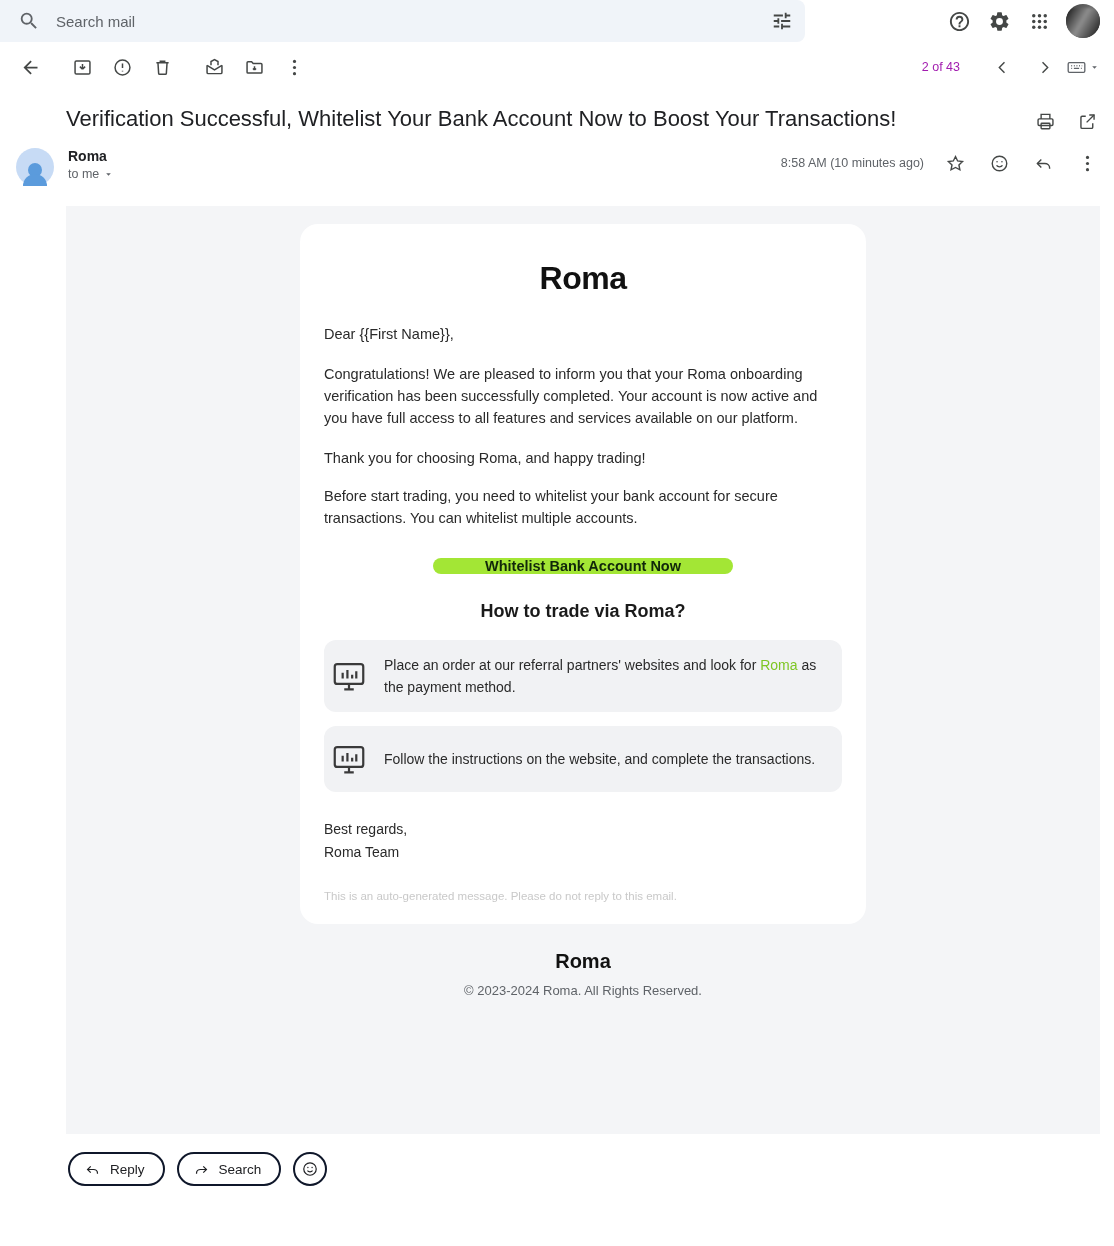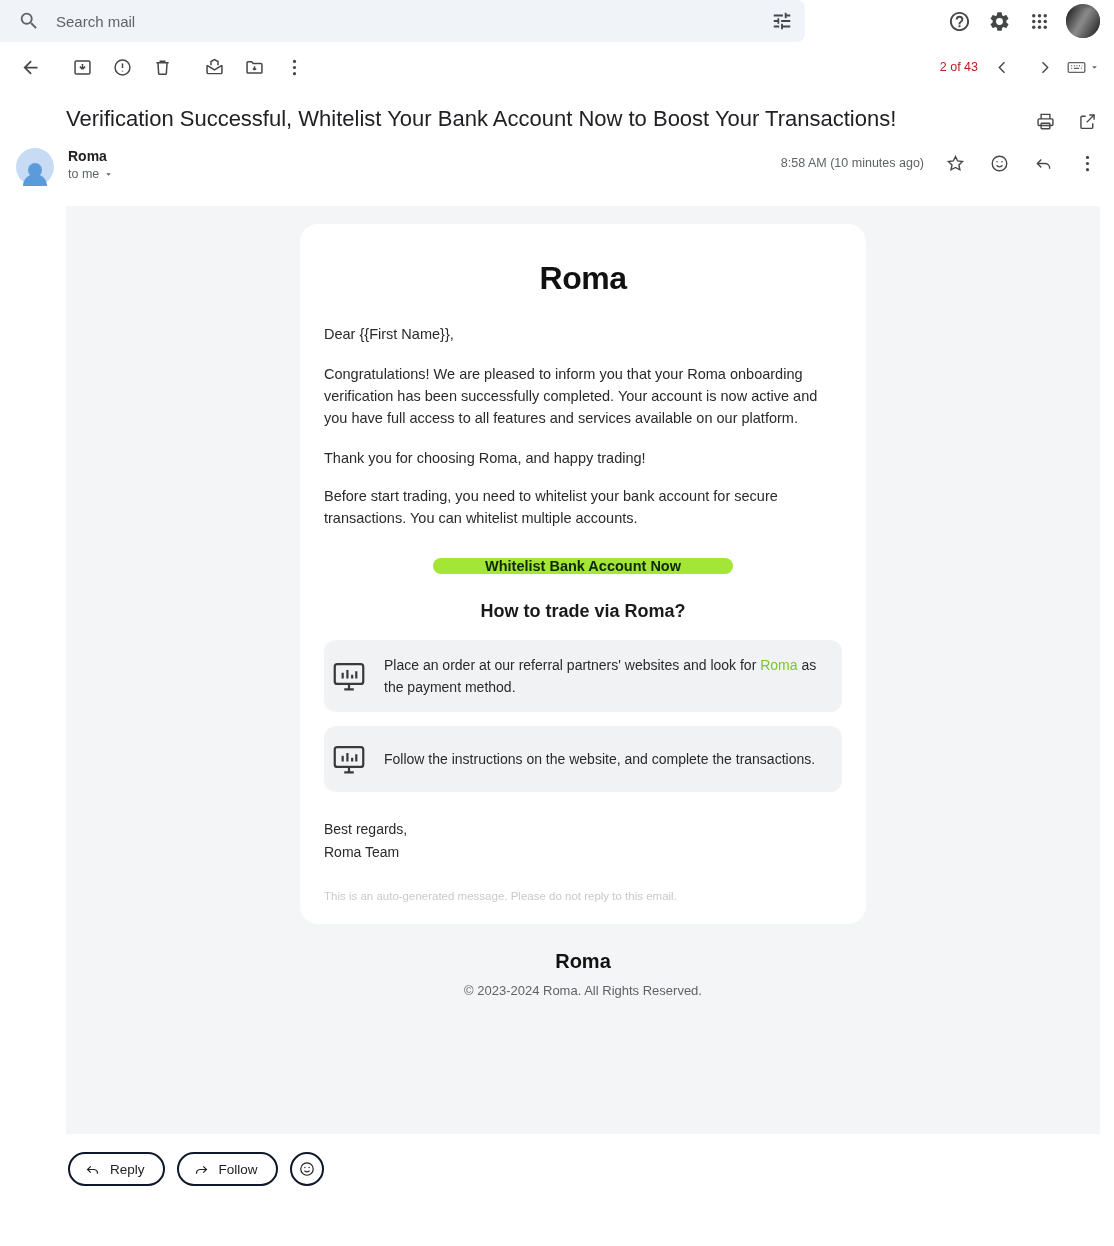--- a/index.html
+++ b/index.html
@@ -92,21 +92,21 @@
   }
   .tb-sep { width: 12px; }
   .toolbar-right {
     margin-left: auto;
     display: flex;
     align-items: center;
     gap: 2px;
     color: #5f6368;
     font-size: 12.5px;
   }
-  .pager-text { margin-right: 2px; color: #b91c1c; font-size: 12.5px; }
+  .pager-text { margin-right: 20px; color: #a21caf; font-size: 12.5px; }
   .kbd-wrap { display: flex; align-items: center; gap: 2px; cursor: pointer; }
 
   
   .subject-row {
     display: flex;
     align-items: flex-start;
     padding: 10px 14px 0 66px;
   }
   .subject {
     font-size: 22px;
@@ -507,21 +507,21 @@
     </span>
     <span>Reply</span>
   </button>
   <button class="chip">
     <span>
       <svg viewBox="0 0 24 24" width="17" height="17" fill="none" stroke="currentColor" stroke-width="1.7">
           <path d="M14.5 7.5L19 12l-4.5 4.5"></path>
           <path d="M19 12h-8.5c-3 0-5.5 2.2-5.5 5.1V18"></path>
         </svg>
     </span>
-    <span>Follow</span>
+    <span>Search</span>
   </button>
   <button class="chip chip-round">
     <span>
       <svg viewBox="0 0 24 24" width="18" height="18" fill="none" stroke="currentColor" stroke-width="1.6">
           <circle cx="12" cy="12" r="8.3"></circle>
           <circle cx="9.2" cy="10" r="0.9" fill="currentColor" stroke="none"></circle>
           <circle cx="14.8" cy="10" r="0.9" fill="currentColor" stroke="none"></circle>
           <path d="M8.6 14.2c.8 1 2 1.6 3.4 1.6s2.6-.6 3.4-1.6"></path>
         </svg>
     </span>

